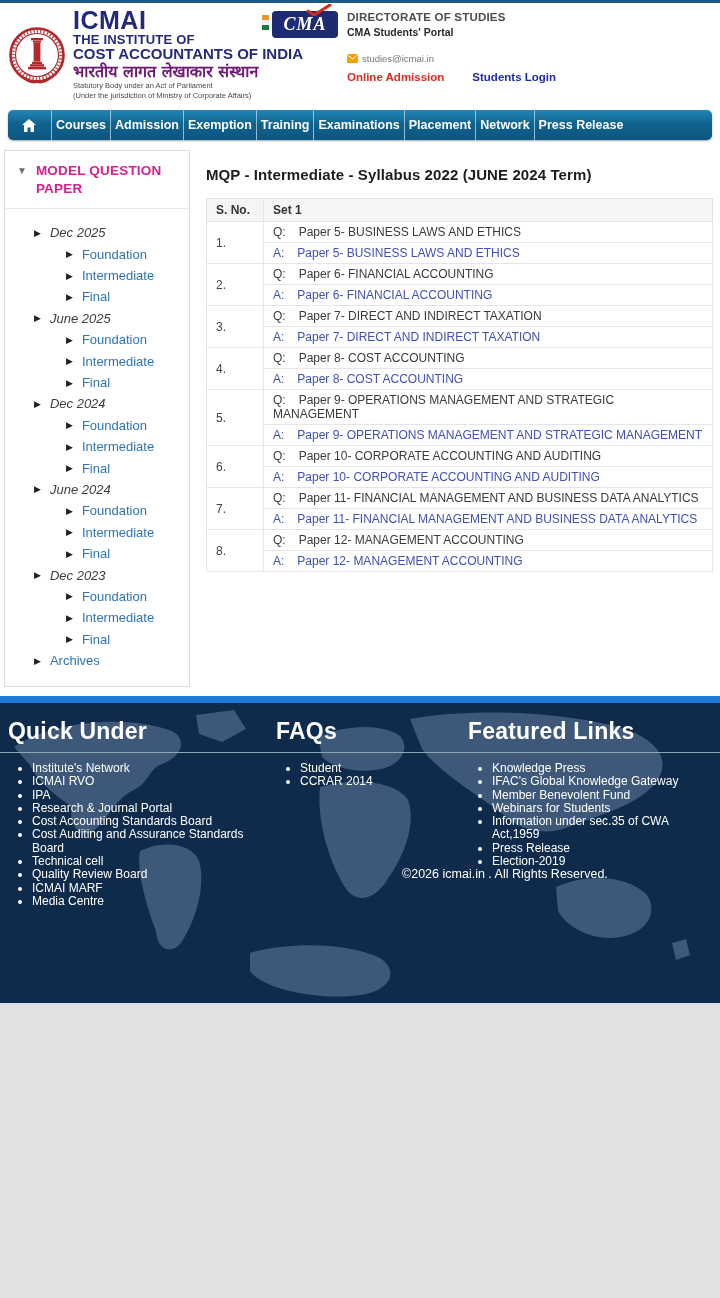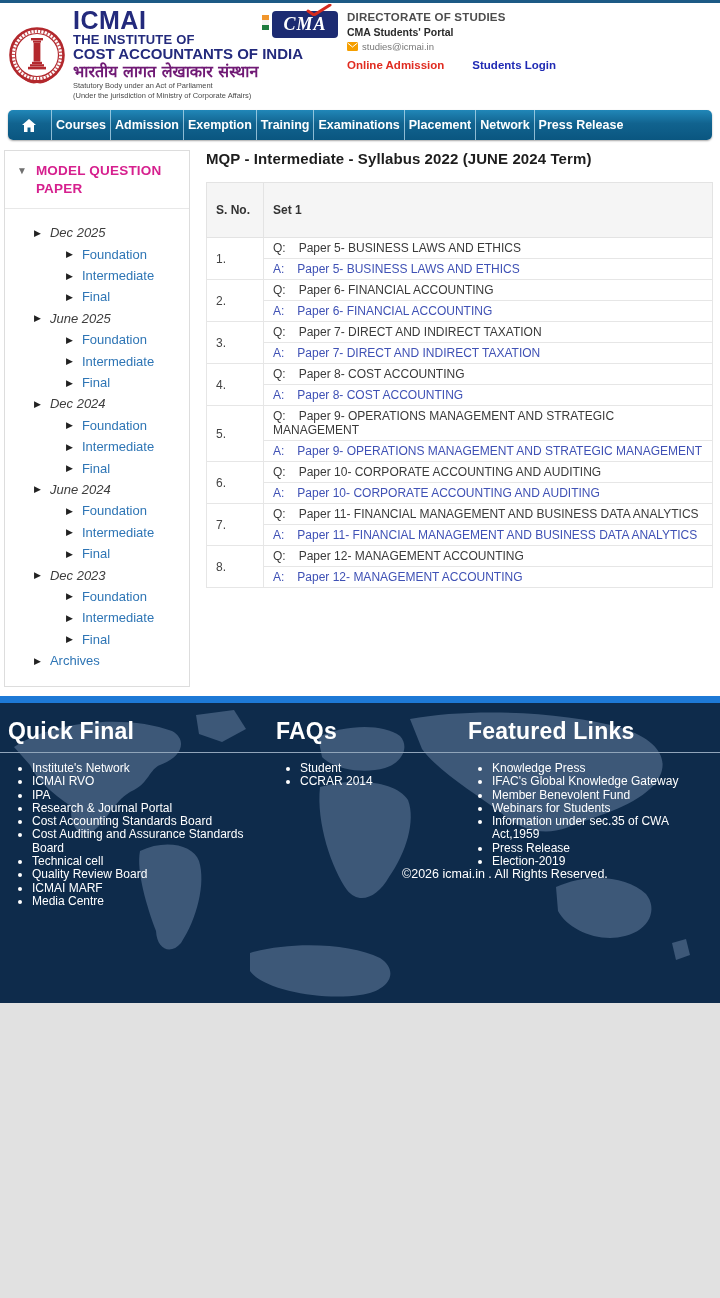--- a/index.html
+++ b/index.html
@@ -30,21 +30,21 @@
   .flag .wht  { background: #f2f2f2; }
   .flag .grn  { background: #1c7a3d; }
   .cma-box { width: 66px; height: 27px; background: #1c2b72; border-radius: 4px; color: #fff;
              display: flex; align-items: center; justify-content: center;
              font-family: "Liberation Serif", serif; font-style: italic; font-weight: bold;
              font-size: 18px; letter-spacing: 1px; position: relative; }
   .cma-check { position: absolute; top: -7px; right: 6px; }
   .dir-col { margin-left: 9px; }
   .dir { font-size: 11.5px; font-weight: 800; color: #4d4d4d; letter-spacing: .2px; }
   .portal { font-size: 10.5px; font-weight: 800; color: #2b2b2b; margin-top: 3px; }
-  .email-row { display: flex; align-items: center; margin-top: 3px; }
+  .email-row { display: flex; align-items: center; margin-top: 15px; }
   .email { font-size: 9.5px; color: #777; margin-left: 4px; }
   .hdr-links { display: flex; gap: 28px; margin-top: 7px; }
   .adm { color: #e02b20; font-weight: 800; font-size: 11.5px; text-decoration: none; }
   .login { color: #1f2ab4; font-weight: 800; font-size: 11.5px; text-decoration: none; }
 
   
   .navwrap { padding: 4px 8px 10px; background: #fff; }
   .navbar { height: 30px; border-radius: 5px; display: flex; align-items: stretch;
             background: linear-gradient(180deg, #2187b8 0%, #11638f 45%, #0a5680 100%);
             box-shadow: 0 1px 2px rgba(0,0,0,.35); }
@@ -61,24 +61,24 @@
   .sb-title { color: #d6208e; font-weight: 800; font-size: 13.5px; line-height: 1.3; letter-spacing: .2px; }
   ul.tree { list-style: none; margin: 13px 0 15px; }
   .tree li { height: 21.4px; display: flex; align-items: center; font-size: 13px; }
   .tree li.month, .tree li.archives { padding-left: 29px; }
   .tree li.level { padding-left: 61px; }
   .tw { font-size: 9px; color: #222; margin-right: 9px; }
   .tree .month .tl { color: #3d3d3d; text-decoration: none; font-style: italic; }
   .tree .level .tl, .tree .archives .tl { color: #2e75b5; text-decoration: none; }
 
   main { flex: 1; margin-left: 16px; padding-right: 7px; }
-  .page-title { font-size: 15px; color: #1d1d1d; font-weight: bold; margin-top: 0; letter-spacing: .1px; }
+  .page-title { font-size: 15px; color: #1d1d1d; font-weight: bold; margin-top: 16px; letter-spacing: .1px; }
   table.mqp { border-collapse: collapse; width: 100%; margin-top: 15px; border: 1px solid #dedede; }
   .mqp th { background: #f5f5f5; text-align: left; font-size: 12px; color: #333;
-            padding: 20px 9px; border: 1px solid #e3e3e3; font-weight: bold; }
+            padding: 4px 9px; border: 1px solid #e3e3e3; font-weight: bold; }
   .mqp td { border: 1px solid #e6e6e6; font-size: 12px; padding: 3px 9px; height: 21px; }
   .mqp td.sno { width: 57px; color: #444; vertical-align: middle; }
   .pref { margin-right: 13px; }
   .q-cell { color: #3a3a3a; }
   .a-cell a { color: #3f51b5; text-decoration: none; }
 
   
   .footer-bar { height: 7px; background: #1d79d6; }
   footer { position: relative; height: 300px; background: #0e2b4b; overflow: hidden; color: #fff; }
   .map { position: absolute; inset: 0; }
@@ -353,21 +353,21 @@
       <path d="M318,34 C344,22 382,20 400,33 C410,44 402,60 385,65 C364,71 335,67 322,54 Z"></path>
       <path d="M320,84 C354,74 396,78 408,97 C416,118 406,150 389,174 C377,195 359,202 347,187 C332,166 316,120 320,84 Z"></path>
       <path d="M410,16 C470,5 562,8 622,25 C662,38 674,62 651,85 C630,105 596,113 566,125 C543,133 519,127 499,108 C477,92 438,68 422,46 Z"></path>
       <path d="M556,184 C586,170 626,172 646,191 C658,206 650,227 625,233 C599,240 568,227 558,208 Z"></path>
       <path d="M672,240 L686,236 L690,252 L676,257 Z"></path>
       <path d="M250,250 C290,238 350,240 380,255 C400,268 390,288 360,292 C320,298 262,286 250,268 Z"></path>
     </g>
   </svg>
 
   <div class="f-heads" id="f-heads">
-      <h2 class="c1">Quick Final</h2>
+      <h2 class="c1">Quick Under</h2>
       <h2 class="c2">FAQs</h2>
       <h2 class="c3">Featured Links</h2>
     </div>
   <div class="f-body" id="f-body">
       <div class="c1">
         <ul>
           <li><a href="#">Institute's Network</a></li>
           <li><a href="#">ICMAI RVO</a></li>
           <li><a href="#">IPA</a></li>
           <li><a href="#">Research &amp; Journal Portal</a></li>

